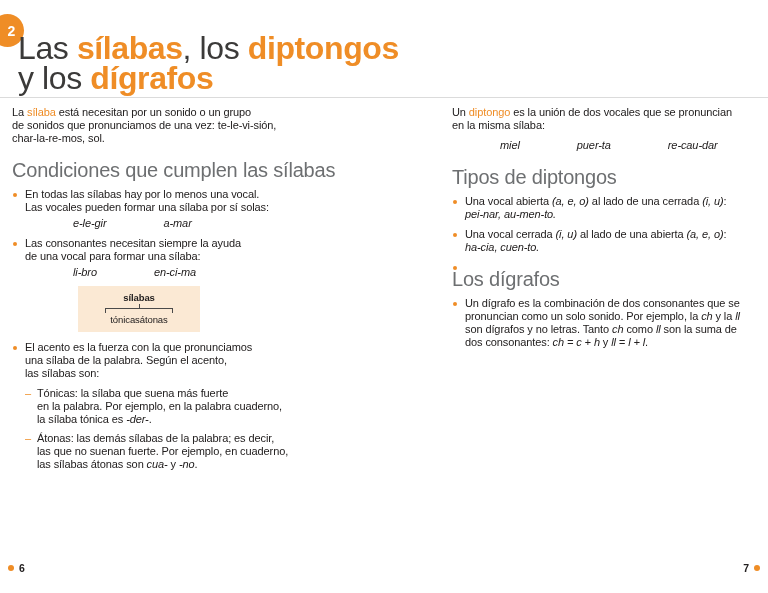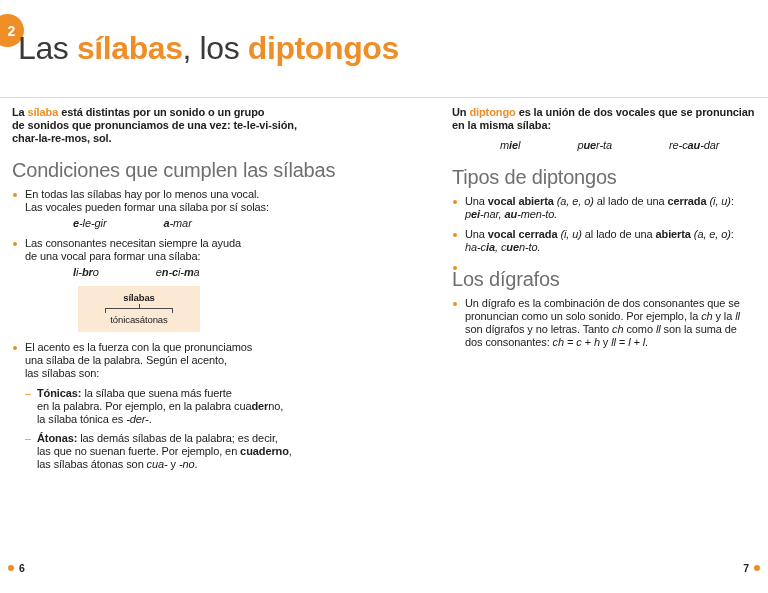--- a/index.html
+++ b/index.html
@@ -113,21 +113,21 @@
   }
   .d-children {
     display: flex;
     justify-content: center;
     padding: 1px 12px 0 12px;
     font-size: 9.5px;
     line-height: 11px;
   }
 
   
-  .b { font-weight: bold; }
+  .b { font-weight: normal; }
   .i { font-style: italic; }
   .o { color: var(--accent, #ef8d26); }
 
   
   .footer-left, .footer-right {
     position: absolute;
     bottom: 19px;
     display: flex; align-items: center; gap: 5px;
     font-weight: bold;
     font-size: 10.5px;
@@ -145,27 +145,28 @@
 <body>
 
 <div class="page">
 
   <div class="unit-badge">
     <span>2</span>
   </div>
 
   <h1 class="title">
     <span class="title-line"><span>Las </span><span class="o b">sílabas</span><span>, los </span><span class="o b">diptongos</span></span>
+    <span class="title-line"><span>y los </span><span class="o b">dígrafos</span></span>
   </h1>
 
   <div class="divider"></div>
 
   <div class="col left">
 
-    <p class="intro"><span class="b">La </span><span class="b o">sílaba</span><span class="b"> está distintas por un sonido o un grupo</span><br><span class="b">de sonidos que pronunciamos de una vez: te-le-vi-sión,</span><br><span class="b">char-la-re-mos, sol.</span></p>
+    <p class="intro"><span class="b">La </span><span class="b o">sílaba</span><span class="b"> está necesitan por un sonido o un grupo</span><br><span class="b">de sonidos que pronunciamos de una vez: te-le-vi-sión,</span><br><span class="b">char-la-re-mos, sol.</span></p>
 
     <h2>Condiciones que cumplen las sílabas</h2>
 
     <div class="bullet">
       <span class="dot"></span>
       <span><span>En todas las sílabas hay por lo menos una vocal.</span><br><span>Las vocales pueden formar una sílaba por sí solas:</span></span>
       <div class="examples">
         <span><span class="b i">e</span><span class="i">-le-gir</span></span>
         <span><span class="b i">a</span><span class="i">-mar</span></span>
       </div>

